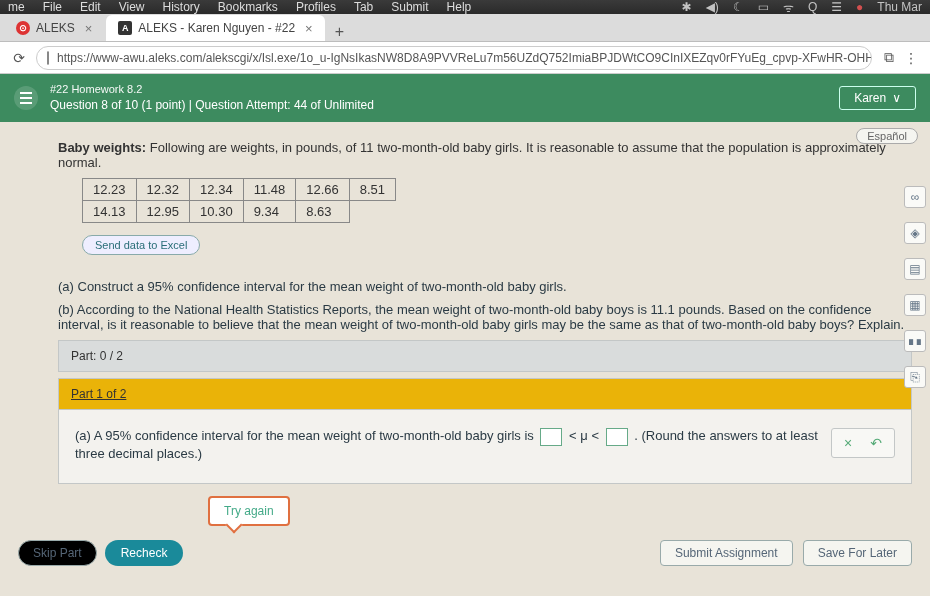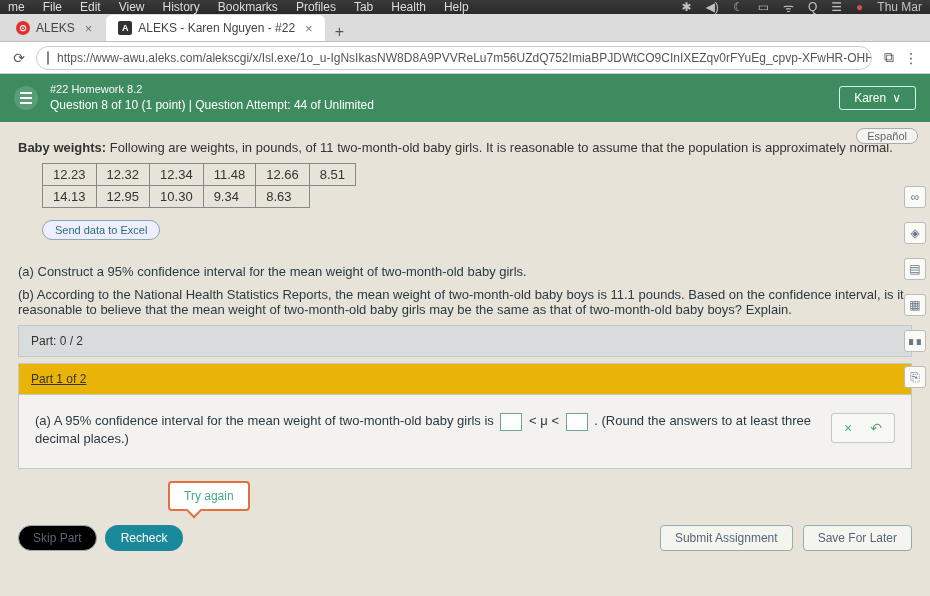--- a/index.html
+++ b/index.html
@@ -18,21 +18,21 @@
 .addrrow { height:32px; background:#fff; display:flex; align-items:center; padding:0 8px; border-bottom:1px solid #ccc; }
 .addrrow .navicon { width:22px; text-align:center; color:#555; font-size:14px; }
 .addrbar { flex:1; height:24px; border:1px solid #ccc; border-radius:12px; display:flex; align-items:center; padding:0 10px; font-size:12px; color:#555; margin:0 6px; overflow:hidden; white-space:nowrap; }
 .addrbar .siteicon { width:14px; height:14px; margin-right:8px; display:inline-block; border:1px solid #888; border-radius:2px; }
 .greenbar { background:#3d8b5f; color:#fff; padding:8px 14px; display:flex; align-items:center; }
 .greenbar .ham { width:24px; height:24px; border-radius:50%; background:rgba(255,255,255,.15); display:flex; flex-direction:column; justify-content:center; align-items:center; margin-right:12px; gap:3px;}
 .greenbar .ham span{ width:12px; height:2px; background:#fff; display:block;}
 .greenbar .hdr { font-size:12px; line-height:1.4; }
 .greenbar .hdr .hw { font-size:11px; opacity:.95; }
 .greenbar .karen { margin-left:auto; border:1px solid #cfe; color:#fff; padding:4px 14px; border-radius:3px; font-size:12px; display:flex; align-items:flex-end; gap:6px;}
-.content { position:relative; padding:12px 18px 0 18px; color:#333; }
+.content { position:relative; padding:12px 18px 0 18px; color:#333;margin-left:40px; }
 .espanol { position:absolute; right:12px; top:6px; border:1px solid #aaa; border-radius:10px; padding:1px 10px; font-size:11px; color:#666; background:#f5f5f0; }
 .prompt { font-size:13px; margin:6px 0 8px; }
 .prompt b { font-weight:600; }
 .datatable { margin:4px 0 8px 24px; border-collapse:collapse; }
 .datatable td { border:1px solid #888; padding:3px 10px; font-size:13px; text-align:left; }
 .excelbtn { margin:4px 0 16px 24px; border:1px solid #8aa; color:#2a6e78; background:#eef; padding:3px 12px; border-radius:12px; font-size:11px; display:inline-block; }
 .qtext { font-size:13px; margin:8px 0; color:#2a3a44; }
 .partbar { background:#d9dcdc; border:1px solid #c3c7c7; padding:8px 12px; font-size:12px; color:#333; margin-top:6px; }
 .partbar.sub { background:#eab308;text-decoration:underline; }
 .partbox { border:1px solid #c3c7c7; border-top:none; padding:18px 16px 22px; background:#f3f2ee; display:flex; align-items:flex-start; gap:12px; }
@@ -55,21 +55,21 @@
 
 <div class="menubar">
   <span class="mitem">me</span>
   <span class="mitem">File</span>
   <span class="mitem">Edit</span>
   <span class="mitem">View</span>
   <span class="mitem">History</span>
   <span class="mitem">Bookmarks</span>
   <span class="mitem">Profiles</span>
   <span class="mitem">Tab</span>
-  <span class="mitem">Health</span>
+  <span class="mitem">Submit</span>
   <span class="mitem">Help</span>
   <span class="spacer"></span>
   <span class="ricon">✱</span>
   <span class="ricon">◀)</span>
   <span class="ricon">☾</span>
   <span class="ricon">▭</span>
   <span class="ricon">ᯤ</span>
   <span class="ricon">Q</span>
   <span class="ricon">☰</span>
   <span class="ricon" style="color:#e55">●</span>

